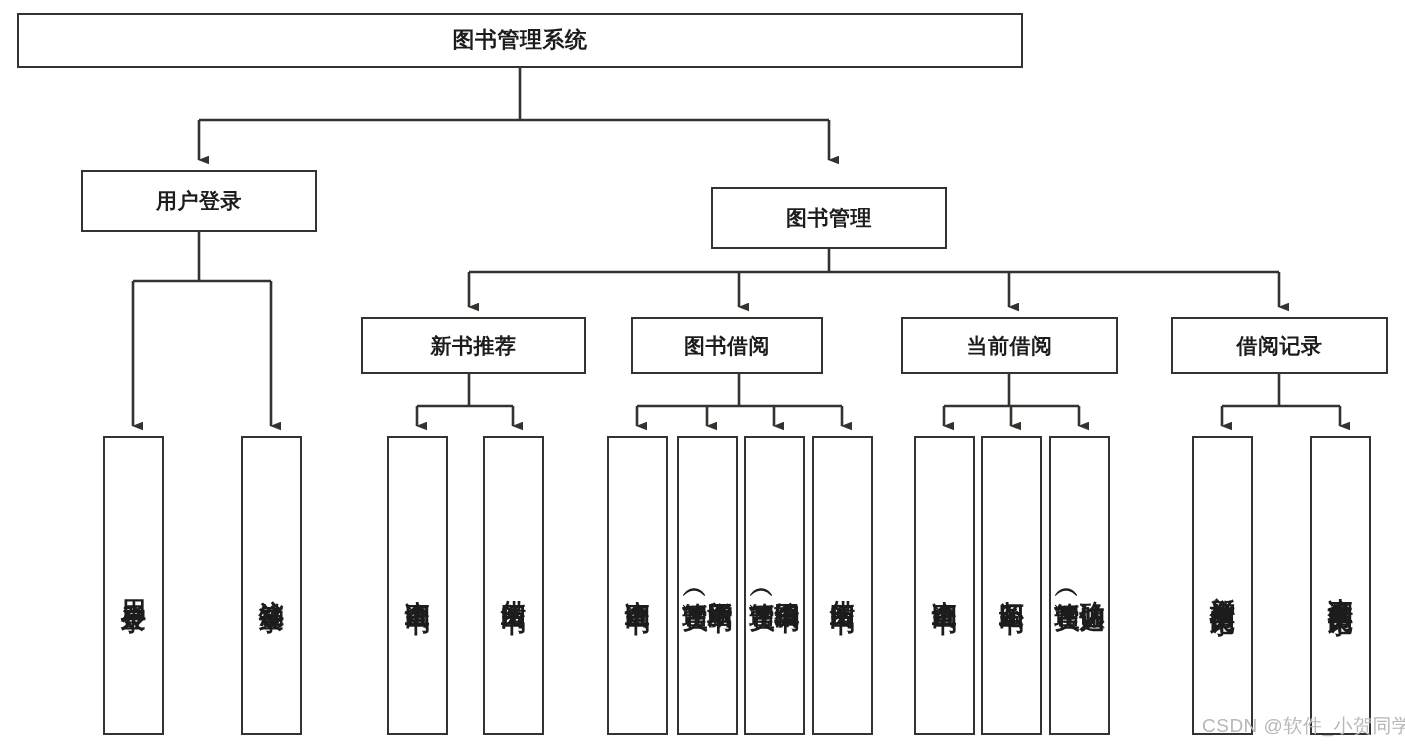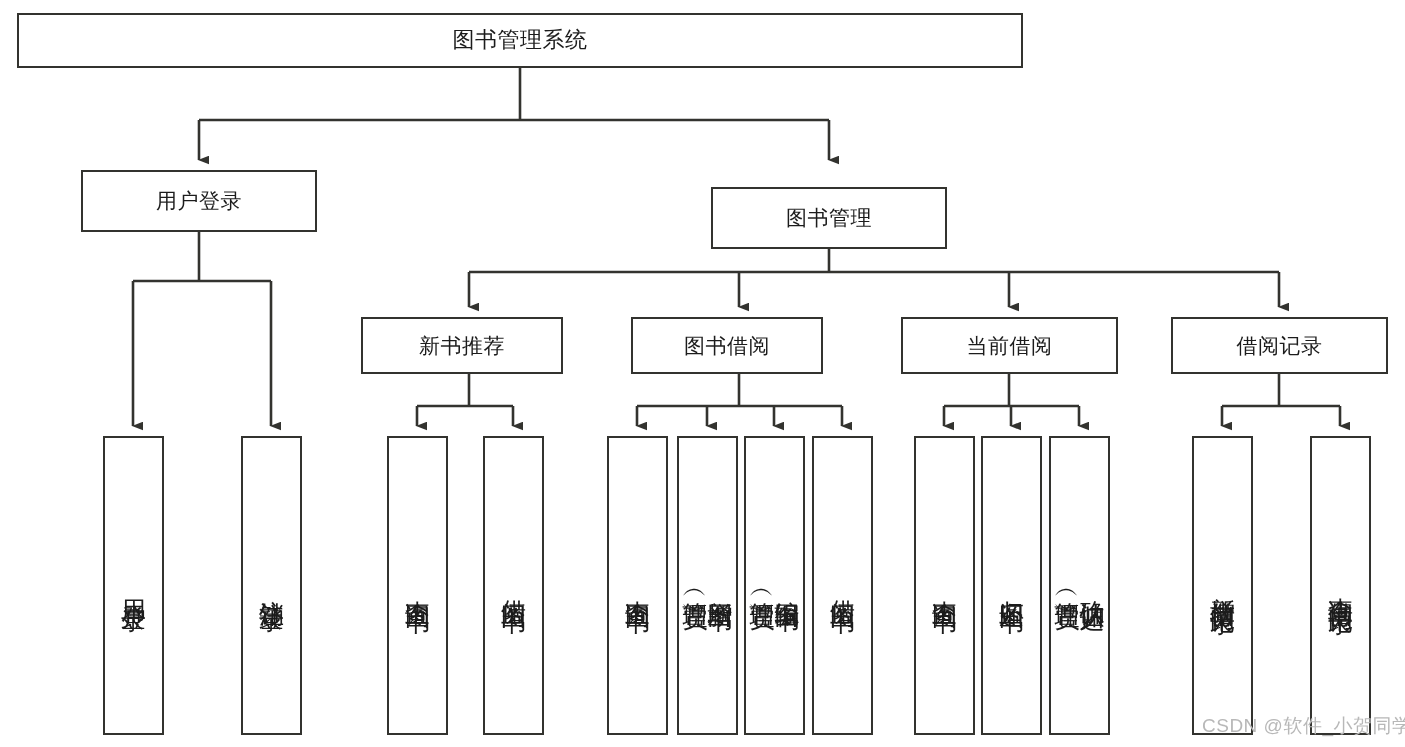--- a/index.html
+++ b/index.html
@@ -31,20 +31,21 @@
     background: #ffffff;
     display: flex;
     align-items: center;
     justify-content: center;
     color: #1c1c1c;
   }
   .node .lbl {
     display: block;
     white-space: pre;
     line-height: 1.12;
+    font-weight: bold;
   }
   .node.horiz .lbl {
     font-size: 21px;
     letter-spacing: 0.5px;
   }
   .node.root .lbl {
     font-size: 22px;
     letter-spacing: 0.5px;
   }
   .node.vert {
@@ -130,21 +131,21 @@
     <span class="lbl">图书管理系统</span>
   </div>
 
   <div class="node horiz" style="left:81px; top:170px; width:236px; height:62px;">
     <span class="lbl">用户登录</span>
   </div>
   <div class="node horiz" style="left:711px; top:187px; width:236px; height:62px;">
     <span class="lbl">图书管理</span>
   </div>
 
-  <div class="node horiz" style="left:361px; top:317px; width:202px; height:57px;">
+  <div class="node horiz" style="left:361px; top:317px; width:225px; height:57px;">
     <span class="lbl">新书推荐</span>
   </div>
   <div class="node horiz" style="left:631px; top:317px; width:192px; height:57px;">
     <span class="lbl">图书借阅</span>
   </div>
   <div class="node horiz" style="left:901px; top:317px; width:217px; height:57px;">
     <span class="lbl">当前借阅</span>
   </div>
   <div class="node horiz" style="left:1171px; top:317px; width:217px; height:57px;">
     <span class="lbl">借阅记录</span>

